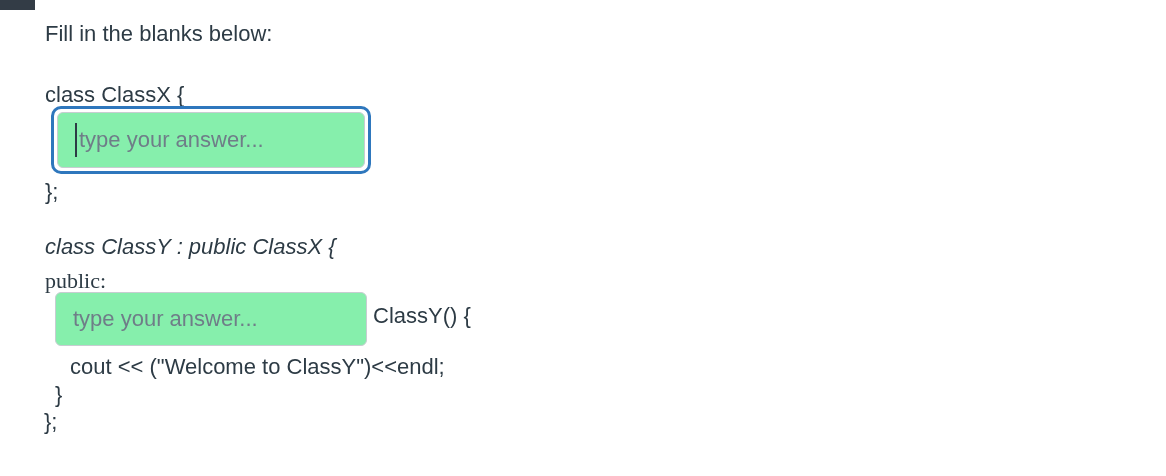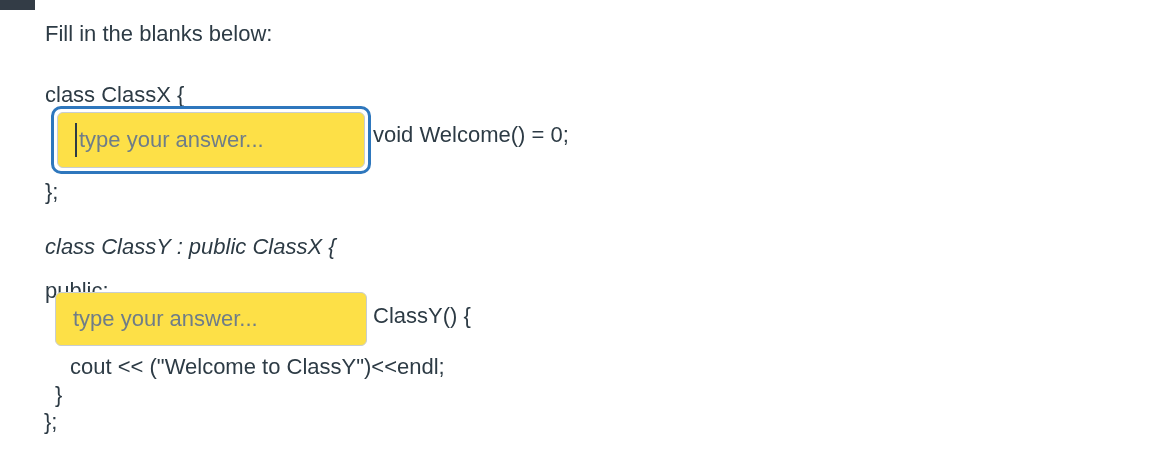--- a/index.html
+++ b/index.html
@@ -32,21 +32,21 @@
     font-size:22px;
     line-height:30px;
     white-space:pre;
     color:var(--text);
   }
   .prompt        {left:45px;  top:19px;}
   .l-classx-open {left:45px;  top:80px;}
   .l-void        {left:373px; top:120px;}
   .l-close1      {left:45px;  top:177px;}
   .l-classy-open {left:45px;  top:232px;font-style:italic;}
-  .l-public      {left:45px;  top:276px;}
+  .l-public      {left:45px;  top:266px;font-family:Liberation Serif, serif;}
   .l-welcome     {left:373px; top:301px;}
   .l-cout        {left:70px;  top:352px;}
   .l-mclose      {left:55px;  top:380px;}
   .l-close2      {left:44px;  top:407px;}
 
   .focus-ring{
     position:absolute;
     left:51px; top:106px;
     width:320px; height:68px;
     border:3px solid var(--focus-ring);
@@ -55,21 +55,21 @@
     background:#fff;
   }
   .input-shell{
     position:relative;
     width:100%; height:100%;
   }
   .blank-input{
     width:100%; height:100%;
     border:1px solid var(--input-border);
     border-radius:6px;
-    background:#fde047;
+    background:#86efac;
     font-family:inherit;
     font-size:22px;
     color:var(--text);
     outline:none;
   }
   .blank-input::placeholder{
     color:var(--placeholder);
     opacity:1;
   }
   .blank-1-field{padding:0 8px 0 21px;}
@@ -98,21 +98,20 @@
 
   <div class="line l-classx-open">class ClassX {</div>
 
   <div class="focus-ring">
     <div class="input-shell">
       <input class="blank-input blank-1-field" type="text" placeholder="type your answer..." value="" style="">
       <div class="caret"></div>
     </div>
   </div>
 
-  <div class="line l-void">void Welcome() = 0;</div>
 
   <div class="line l-close1">};</div>
 
   <div class="line l-classy-open">class ClassY : public ClassX {</div>
 
   <div class="line l-public">public:</div>
 
   <div class="blank-2-wrap">
     <input class="blank-input blank-2-field" type="text" placeholder="type your answer..." value="" style="">
   </div>

